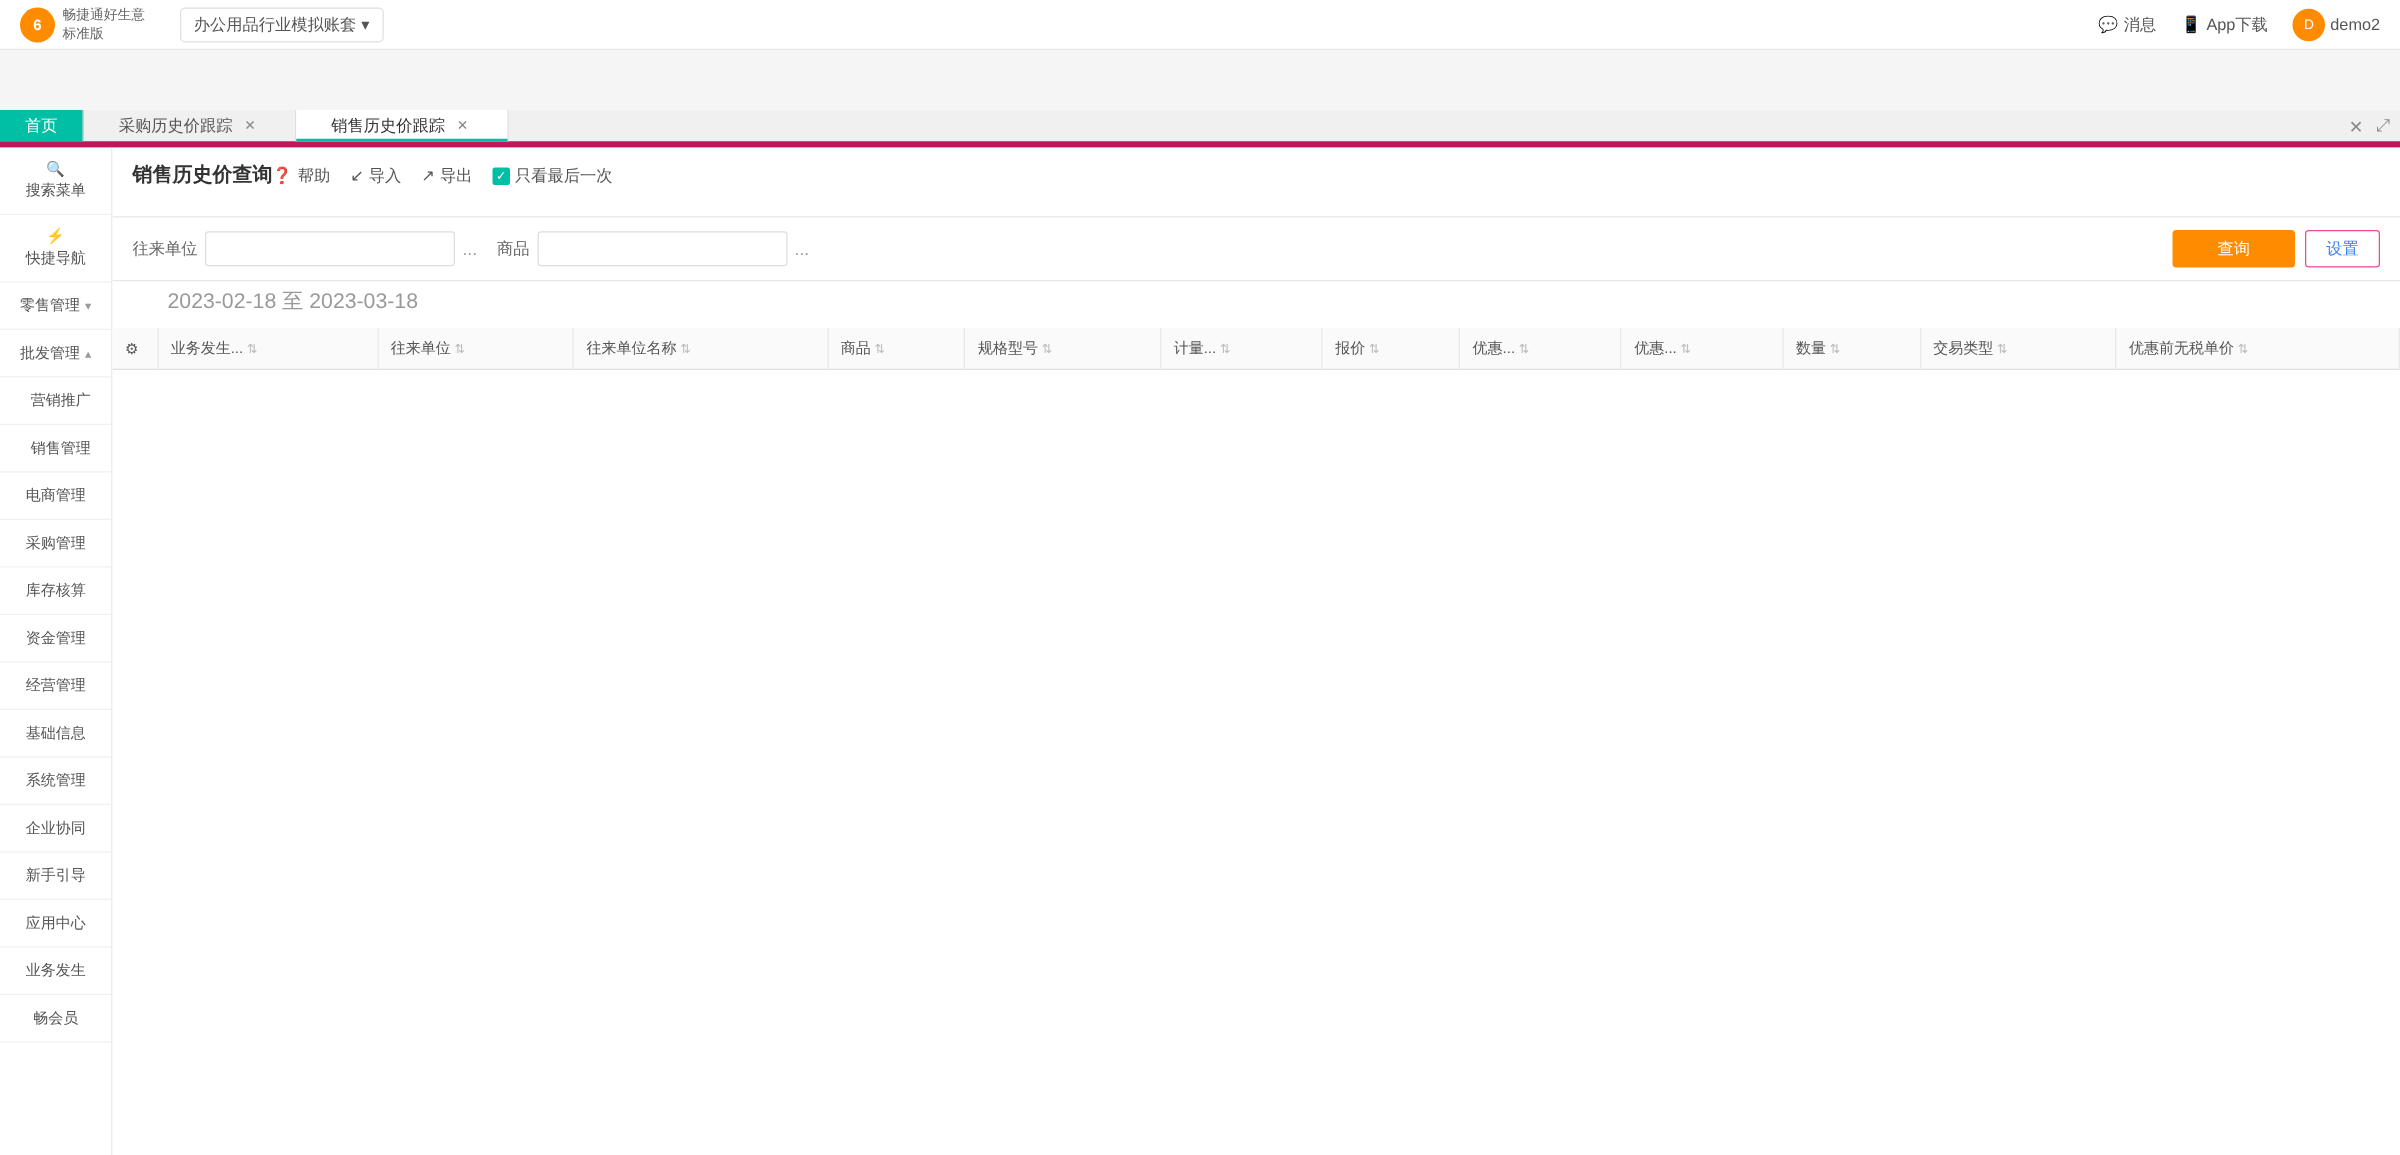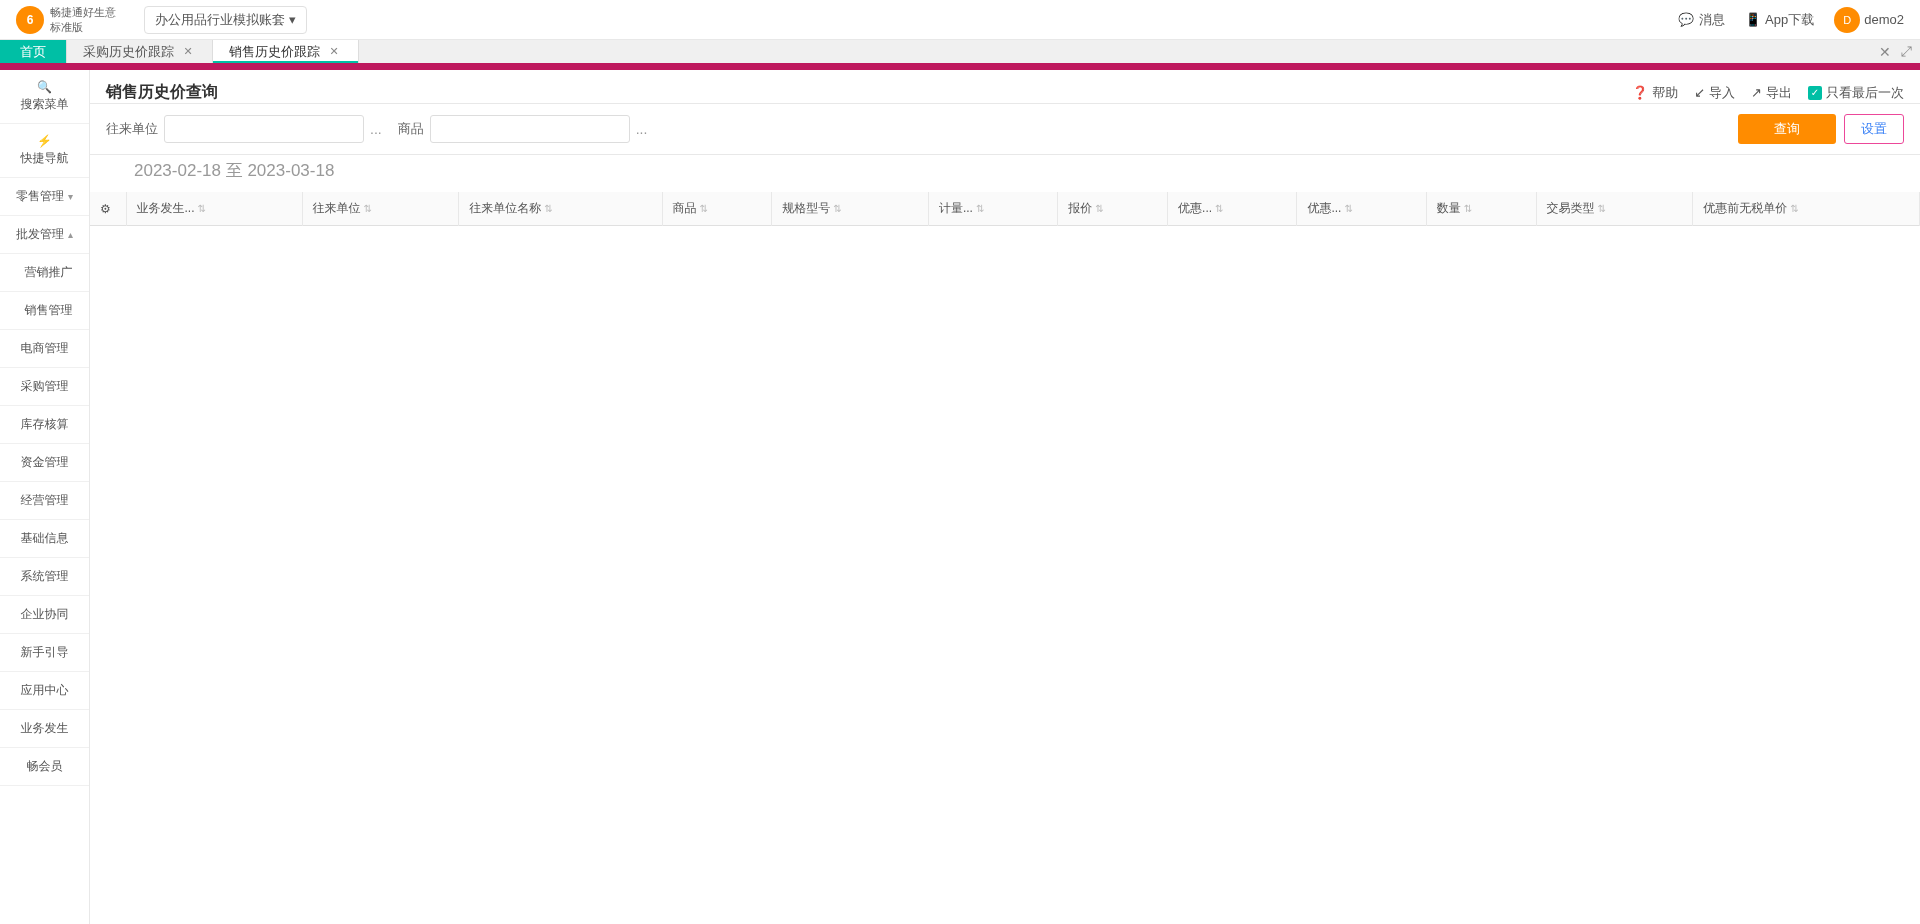--- a/index.html
+++ b/index.html
@@ -80,26 +80,27 @@
       font-size: 11px;
     }
 
     
     .tab-bar {
       height: 30px;
       background: #f0f0f0;
       display: flex;
       align-items: stretch;
       flex-shrink: 0;
-      border-bottom: 7px solid #be185d;
+      border-bottom: 5px solid #be185d;
+      margin-top: 48px;
     }
     .tab {
       display: flex;
       align-items: center;
-      padding: 0 16px;
+      padding: 0 28px;
       gap: 6px;
       cursor: pointer;
       font-size: 13px;
       color: #555;
       border-right: 1px solid #ddd;
       white-space: nowrap;
       position: relative;
     }
     .tab.active {
       background: #fff;
@@ -171,25 +172,25 @@
     .content-area {
       flex: 1;
       display: flex;
       flex-direction: column;
       overflow: hidden;
       background: #fff;
     }
 
     
     .page-header {
-      padding: 12px 16px 0;
+      padding: 12px 16px 22px;
       border-bottom: 1px solid #e8e8e8;
       display: flex;
       align-items: center;
-      justify-content: space-between;
+      justify-content: flex-start;
     }
     .page-title {
       font-size: 16px;
       font-weight: 600;
       color: #333;
     }
     .page-actions {
       display: flex;
       align-items: center;
       gap: 16px;

